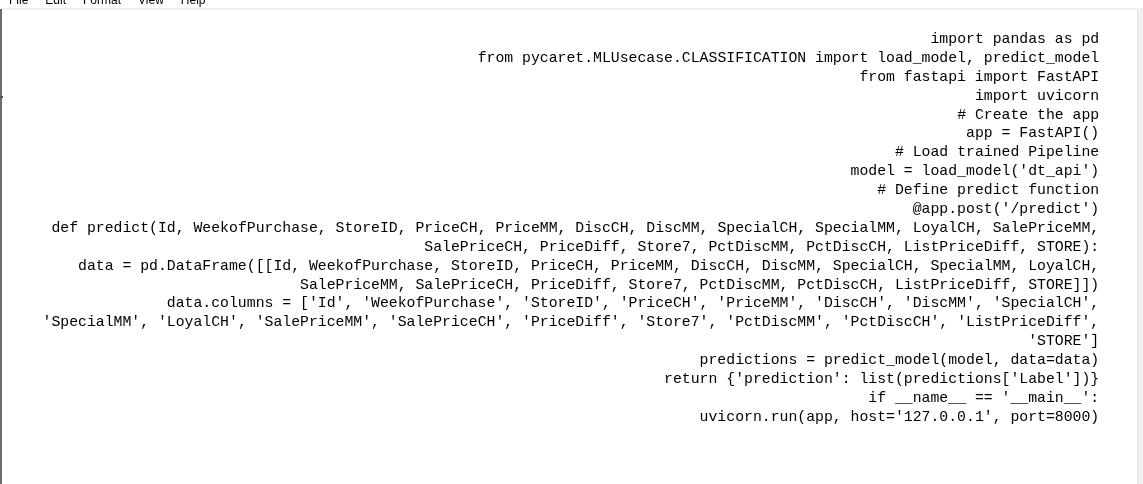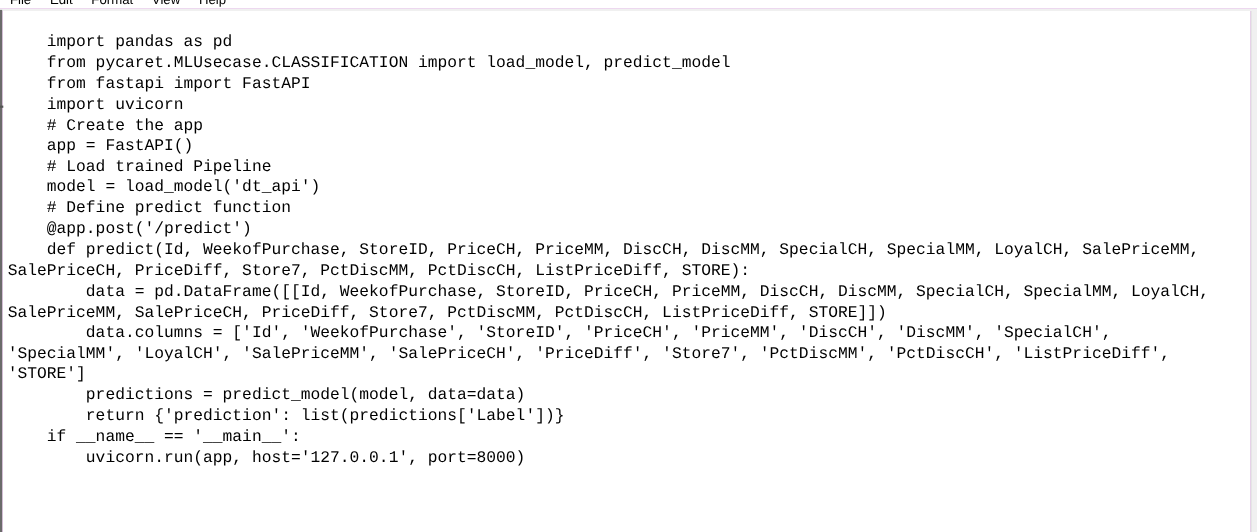--- a/index.html
+++ b/index.html
@@ -7,21 +7,21 @@
       padding: 0;
       width: 1143px;
       height: 484px;
       overflow: hidden;
       background: #ffffff;
     }
     .window {
       position: relative;
       width: 1143px;
       height: 484px;
-      background: #a21caf;
+      background: #000000;
     }
     .menubar {
       position: absolute;
       left: 0;
       top: -8px;
       width: 1143px;
       height: 16px;
       background: #ffffff;
       font-family: "Liberation Sans", sans-serif;
       font-size: 12px;
@@ -70,20 +70,21 @@
       border-left: 1px solid #e3e3e3;
     }
     .editor {
       position: absolute;
       left: 2px;
       top: 10px;
       width: 1135px;
       height: 474px;
       background: #ffffff;
       overflow: hidden;
+      text-align: right;
     }
     .code {
       position: absolute;
       left: 5px;
       top: 20px;
       margin: 0;
       font-family: "Liberation Mono", "DejaVu Sans Mono", monospace;
       font-size: 14.8px;
       line-height: 18.9px;
       color: #000000;

